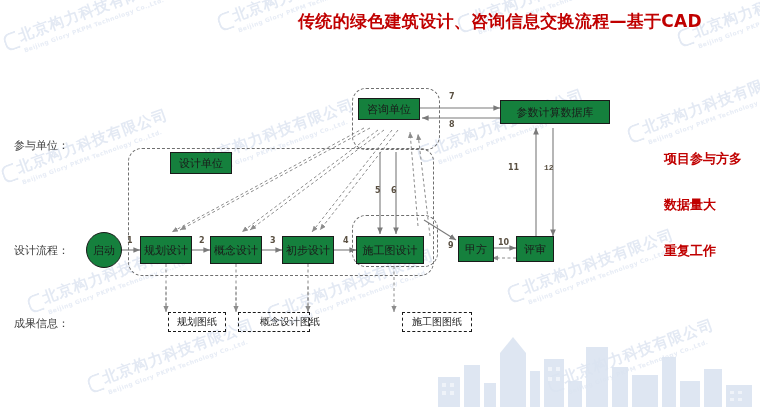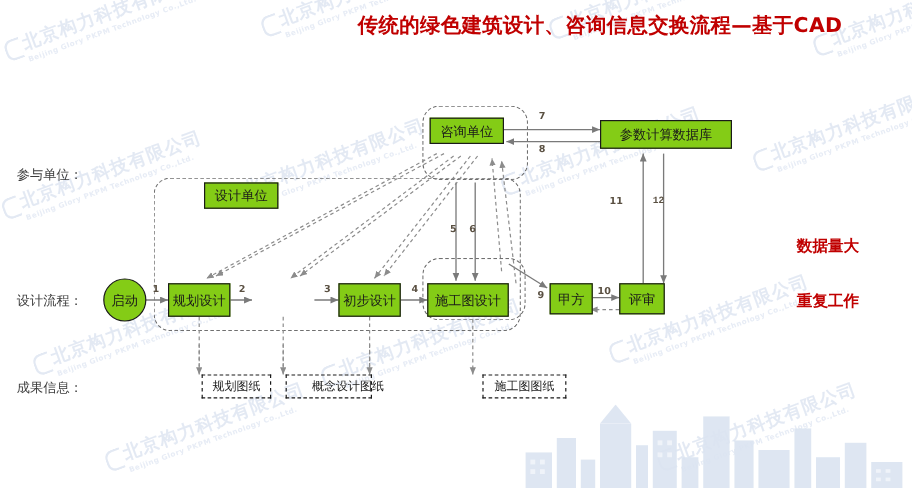--- a/index.html
+++ b/index.html
@@ -37,21 +37,21 @@
     position:absolute;z-index:5;font-size:11px;color:#3b3b3b;white-space:nowrap;
   }
 
   
   .callout{
     position:absolute;z-index:6;color:#c00000;font-weight:bold;font-size:13px;white-space:nowrap;
   }
 
   
   .node{
-    position:absolute;z-index:4;box-sizing:border-box;background:#84cc16;
+    position:absolute;z-index:4;box-sizing:border-box;background:#15803d;
     border:1.6px solid #1a1a1a;display:flex;align-items:center;justify-content:center;
     font-size:11px;color:#1a1a1a;white-space:nowrap;
   }
   .node.thin{border-width:1.2px;}
   .node.start{
     border-radius:50%;border:1.6px solid #1a1a1a;
   }
   .node.dashdot{
     border:1.3px dashed #1a1a1a;background:transparent;font-size:10px;
   }
@@ -266,26 +266,28 @@
 
   <div class="node" style="left:358px;top:98px;width:62px;height:22px;">咨询单位</div>
 
   <div class="node" style="left:500px;top:100px;width:110px;height:24px;">参数计算数据库</div>
 
   <div class="node thin" style="left:170px;top:152px;width:62px;height:22px;">设计单位</div>
 
   <div class="node start" style="left:86px;top:232px;width:36px;height:36px;">启动</div>
 
   <div class="node" style="left:140px;top:236px;width:52px;height:28px;">规划设计</div>
+  <div class="node" style="left:210px;top:236px;width:52px;height:28px;">概念设计</div>
   <div class="node" style="left:282px;top:236px;width:52px;height:28px;">初步设计</div>
   <div class="node" style="left:356px;top:236px;width:68px;height:28px;">施工图设计</div>
 
   <div class="node" style="left:458px;top:236px;width:36px;height:26px;">甲方</div>
   <div class="node" style="left:516px;top:236px;width:38px;height:26px;">评审</div>
 
   <div class="node dashdot" style="left:168px;top:312px;width:58px;height:20px;">规划图纸</div>
   <div class="node dashdot" style="left:238px;top:312px;width:72px;height:20px;padding-left:32px;">概念设计图纸</div>
   <div class="node dashdot" style="left:402px;top:312px;width:70px;height:20px;">施工图图纸</div>
 
+  <div class="callout" style="left:664px;top:150px;">项目参与方多</div>
   <div class="callout" style="left:664px;top:196px;">数据量大</div>
   <div class="callout" style="left:664px;top:242px;">重复工作</div>
 
 </div>
 
 </body></html>

